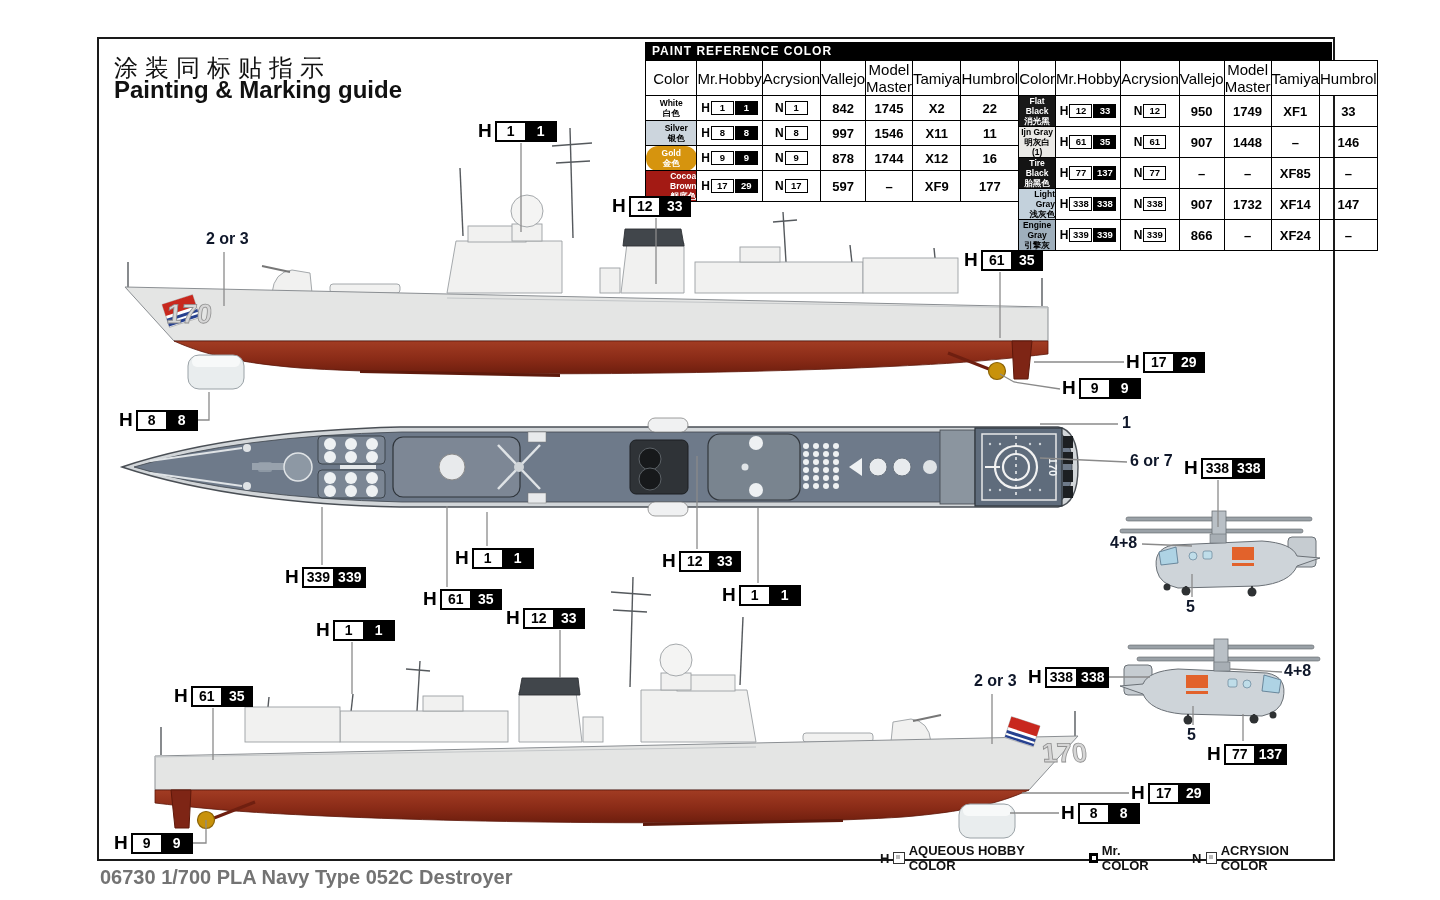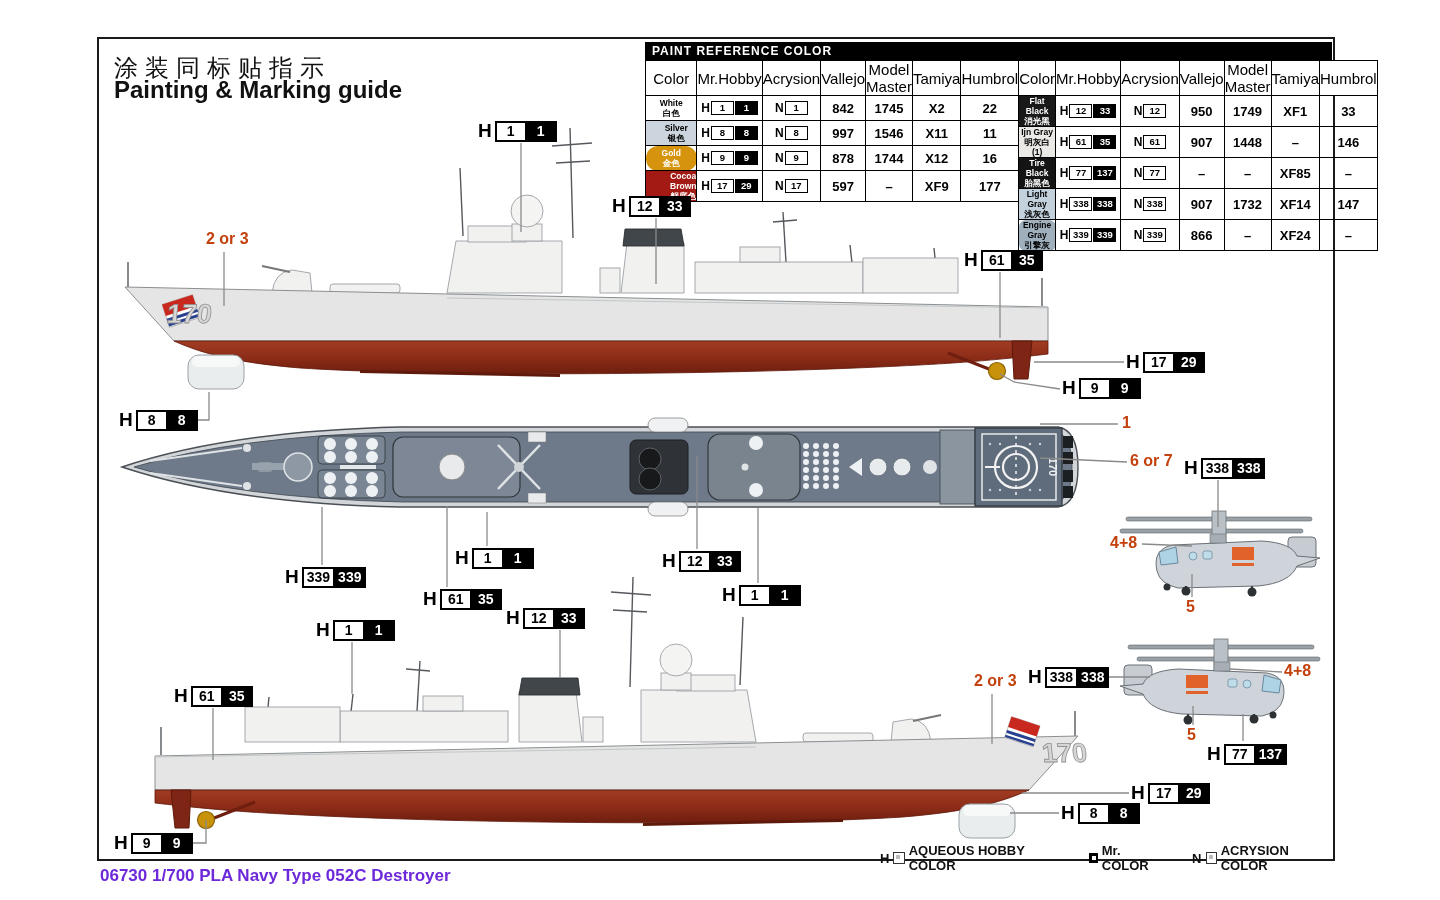--- a/index.html
+++ b/index.html
@@ -3,21 +3,21 @@
 <meta charset="utf-8">
 <style>
   html,body{margin:0;padding:0;background:#fff;width:1440px;height:900px;overflow:hidden;
     font-family:"Liberation Sans",sans-serif;-webkit-font-smoothing:antialiased;}
   #canvas{position:relative;width:1440px;height:900px;background:#fff;}
   #frame{position:absolute;left:97px;top:37px;width:1238px;height:824px;border:2px solid #1a1a1a;box-sizing:border-box;}
   #scene{position:absolute;left:0;top:0;}
   
   .title-zh{position:absolute;left:114px;top:52px;font-size:24px;font-weight:normal;letter-spacing:7px;color:#111;}
   .title-en{position:absolute;left:114px;top:76px;font-size:24px;font-weight:bold;color:#111;}
-  .product-line{position:absolute;left:100px;top:866px;font-size:17px;font-weight:bold;color:#6d28d9;}
+  .product-line{position:absolute;left:100px;top:866px;font-size:20px;font-weight:bold;color:#737373;}
   
   #paint-table{position:absolute;left:645px;top:42px;width:687px;font-size:9px;color:#000;}
   .pt-titlebar{background:#000;color:#fff;font-size:12px;font-weight:bold;letter-spacing:1px;
      padding:2px 0 2px 7px;height:14px;line-height:14px;}
   .pt-body{display:flex;align-items:flex-start;}
   table.pt{border-collapse:collapse;table-layout:fixed;}
   table.pt td,table.pt th{border:1px solid #000;text-align:center;vertical-align:middle;padding:0;height:24px;overflow:hidden;}
   table.pt th{font-weight:normal;font-size:15px;height:22px;background:#fff;}
   .cell-num{font-size:13px;font-weight:bold;}
   .swatch{font-size:8.5px;line-height:10px;font-weight:bold;}
@@ -26,21 +26,21 @@
       padding:0 2px;height:12px;line-height:12px;font-size:9.5px;font-weight:bold;text-align:center;}
   .hbk{display:inline-block;border:1.5px solid #000;background:#000;color:#fff;min-width:17px;
       padding:0 2px;height:12px;line-height:12px;font-size:9.5px;font-weight:bold;text-align:center;}
   
   .callout{position:absolute;display:flex;align-items:center;height:22px;white-space:nowrap;}
   .co-h{font-size:19px;font-weight:bold;color:#000;margin-right:3px;line-height:22px;}
   .co-wb{background:#fff;border:2px solid #000;min-width:22px;padding:0 3px;height:17px;line-height:17px;
          font-size:14px;font-weight:bold;text-align:center;color:#000;}
   .co-bb{background:#000;border:2px solid #000;border-left:none;min-width:22px;padding:0 3px;height:17px;
          line-height:17px;font-size:14px;font-weight:bold;text-align:center;color:#fff;}
-  .plain-label{position:absolute;font-size:16px;font-weight:bold;color:#c2410c;white-space:nowrap;}
+  .plain-label{position:absolute;font-size:16px;font-weight:bold;color:#0f172a;white-space:nowrap;}
   
   #legend{position:absolute;left:880px;top:843px;width:450px;display:flex;justify-content:flex-end;gap:26px;
      font-size:13px;font-weight:bold;color:#111;align-items:center;}
   .lg-item{display:flex;align-items:center;gap:4px;}
   .lg-box{display:inline-block;width:10px;height:10px;border:1.5px solid #333;background:#fff;position:relative;}
   .lg-box::after{content:"";position:absolute;left:2px;top:2px;width:4px;height:4px;background:#bbb;}
   .lg-sq{display:inline-block;width:10px;height:10px;background:#000;position:relative;}
   .lg-sq::after{content:"";position:absolute;left:3px;top:3px;width:4px;height:4px;background:#fff;}
 </style>
 </head>
@@ -429,34 +429,34 @@
               </td>
               <td>
                 <span class="hobby-cell">N<span class="hb">77</span></span>
               </td>
               <td class="cell-num">–</td>
               <td class="cell-num">–</td>
               <td class="cell-num">XF85</td>
               <td class="cell-num">–</td>
             </tr>
             <tr>
-              <td class="swatch" style="background: rgb(195, 209, 220); color: rgb(0, 0, 0);">Light Gray<br>浅灰色</td>
+              <td class="swatch" style="background: rgb(195, 209, 220); color: rgb(0, 0, 0); text-align: right;">Light Gray<br>浅灰色</td>
               <td>
                 <span class="hobby-cell">H<span class="hb">338</span><span class="hbk">338</span></span>
               </td>
               <td>
                 <span class="hobby-cell">N<span class="hb">338</span></span>
               </td>
               <td class="cell-num">907</td>
               <td class="cell-num">1732</td>
               <td class="cell-num">XF14</td>
               <td class="cell-num">147</td>
             </tr>
             <tr>
-              <td class="swatch" style="background: rgb(159, 175, 188); color: rgb(0, 0, 0); border-radius: 7px;">Engine Gray<br>引擎灰</td>
+              <td class="swatch" style="background: rgb(159, 175, 188); color: rgb(0, 0, 0);">Engine Gray<br>引擎灰</td>
               <td>
                 <span class="hobby-cell">H<span class="hb">339</span><span class="hbk">339</span></span>
               </td>
               <td>
                 <span class="hobby-cell">N<span class="hb">339</span></span>
               </td>
               <td class="cell-num">866</td>
               <td class="cell-num">–</td>
               <td class="cell-num">XF24</td>
               <td class="cell-num">–</td>

